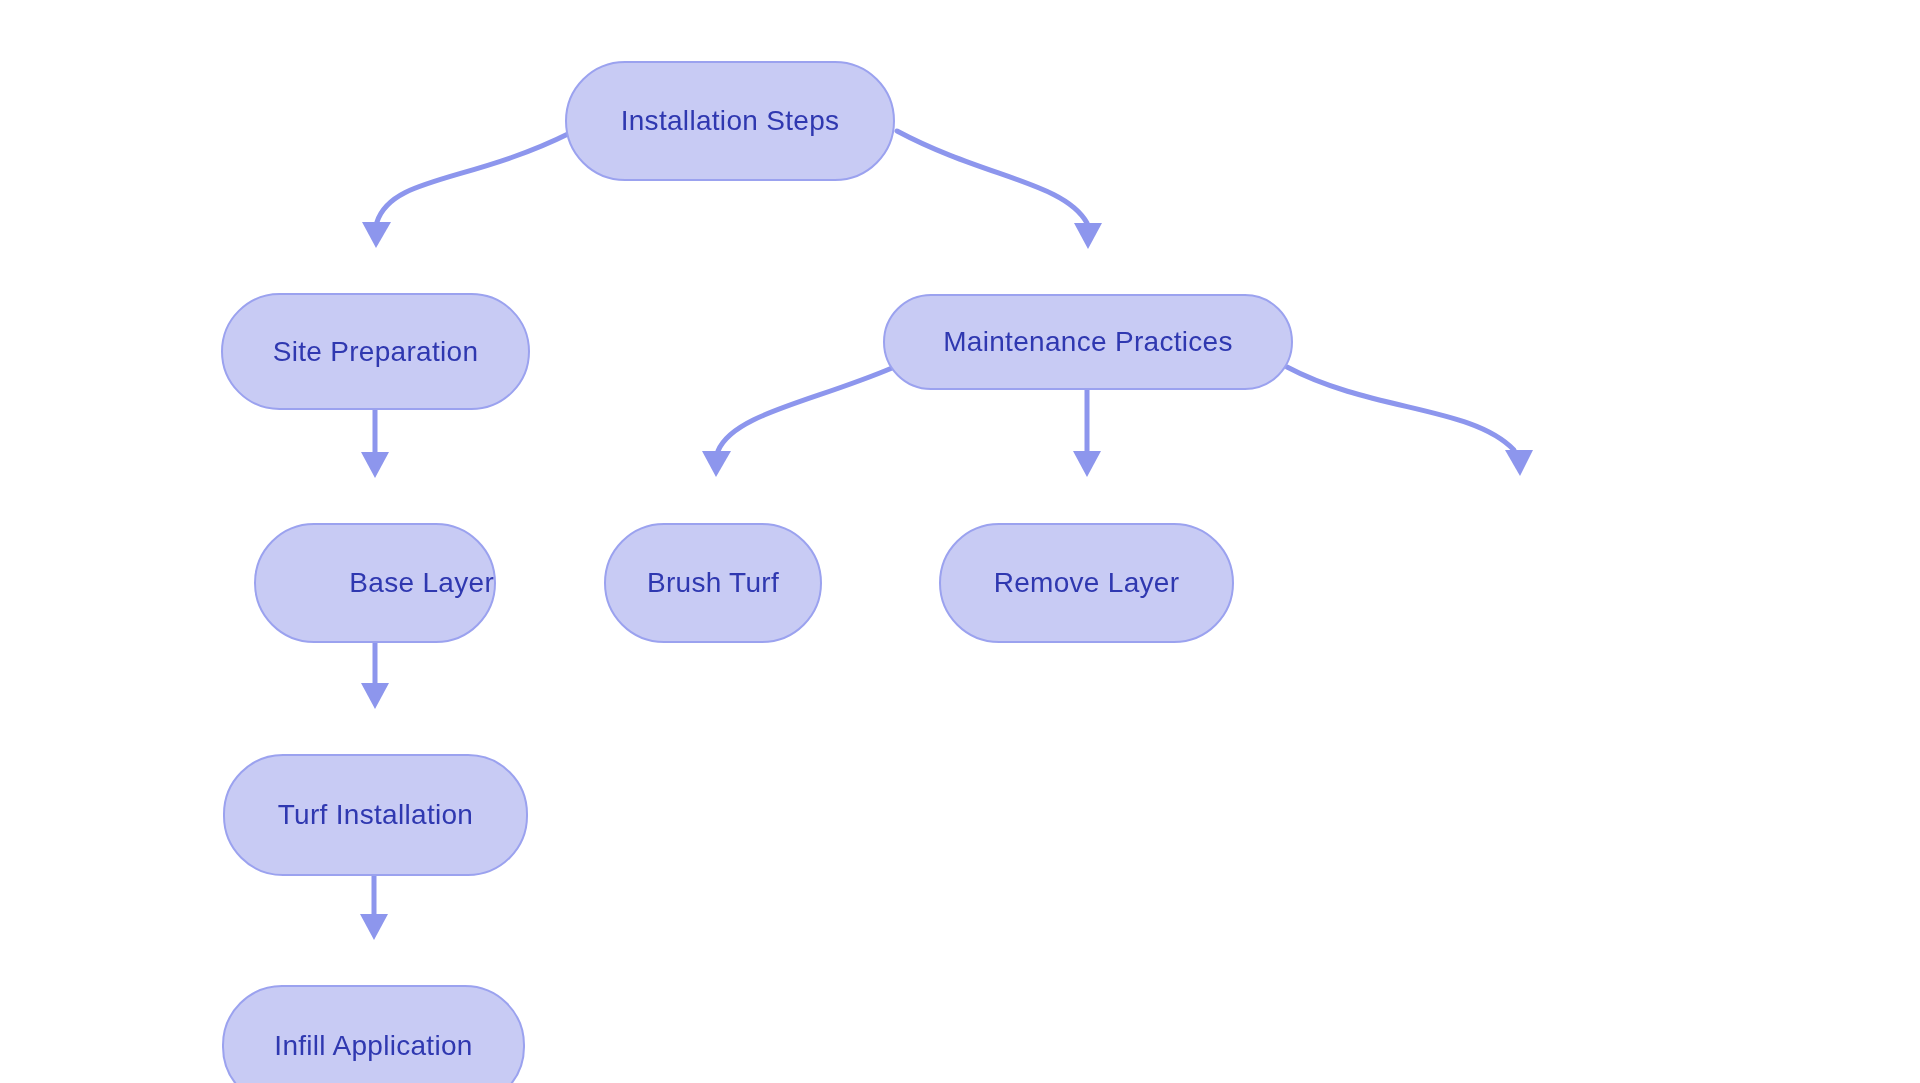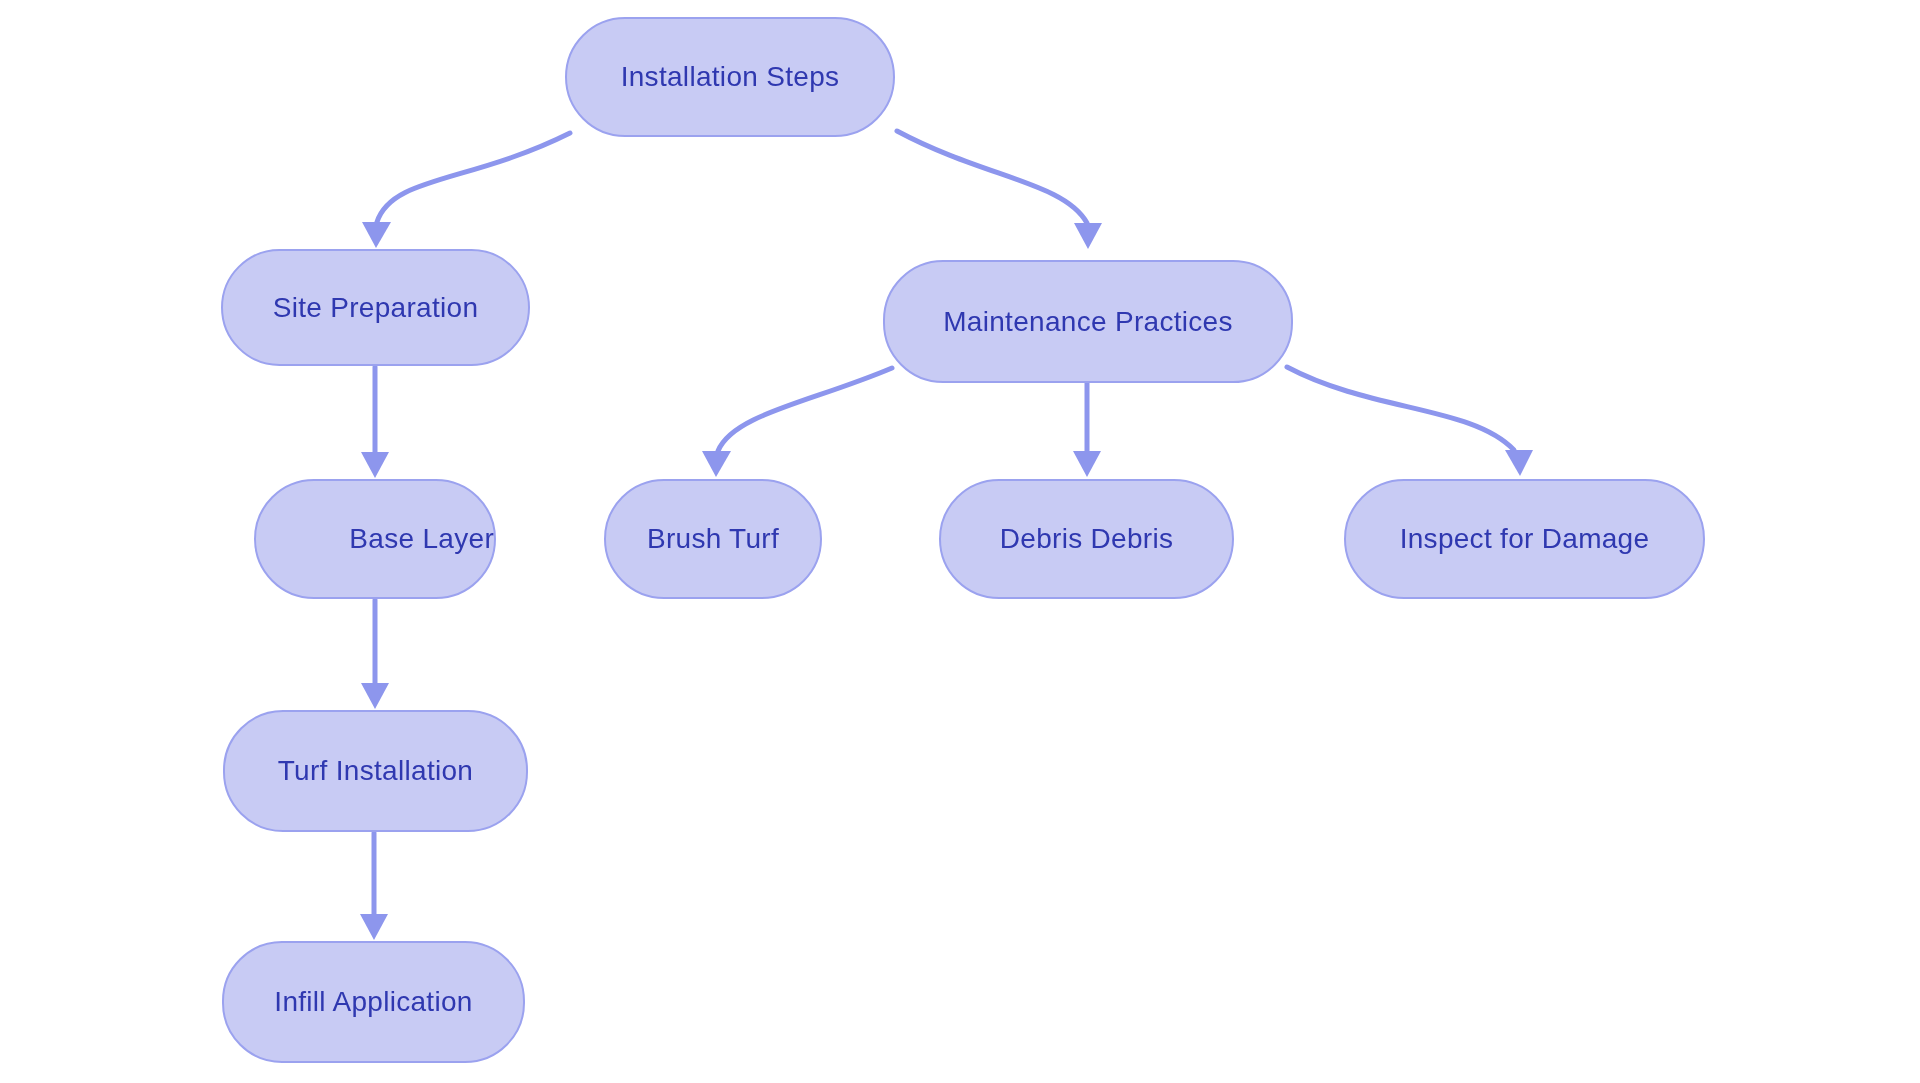--- a/index.html
+++ b/index.html
@@ -31,24 +31,25 @@
     border-radius: 60px;
     color: #2f38b0;
     font-size: 28px;
     font-weight: 500;
     letter-spacing: 0.3px;
     display: flex;
     align-items: center;
     justify-content: center;
     text-align: center;
     white-space: nowrap;
+    margin-top: 44px;
   }
   .n-installation-steps  { left: 565px;  top: 17px;  width: 330px; height: 120px; }
   .n-site-preparation    { left: 221px;  top: 249px; width: 309px; height: 117px; text-align: center; }
-  .n-maintenance-practices { left: 883px; top: 260px; width: 410px; height: 123px; }
+  .n-maintenance-practices { left: 883px; top: 250px; width: 410px; height: 96px; }
   .n-base-layer          { left: 254px;  top: 479px; width: 242px; height: 120px; justify-content: flex-end; }
   .n-brush-turf          { left: 604px;  top: 479px; width: 218px; height: 120px; }
   .n-remove-debris       { left: 939px;  top: 479px; width: 295px; height: 120px; }
   .n-inspect-for-damage  { left: 1344px; top: 479px; width: 361px; height: 120px; }
   .n-turf-installation   { left: 223px;  top: 710px; width: 305px; height: 122px; }
   .n-infill-application  { left: 222px;  top: 941px; width: 303px; height: 122px; }
 </style>
 </head>
 <body>
 
@@ -99,26 +100,23 @@
 
   <div class="node n-base-layer">
     <span>Base Layer</span>
   </div>
 
   <div class="node n-brush-turf">
     <span>Brush Turf</span>
   </div>
 
   <div class="node n-remove-debris">
-    <span>Debris Debris</span>
+    <span>Remove Layer</span>
   </div>
 
-  <div class="node n-inspect-for-damage">
-    <span>Inspect for Damage</span>
-  </div>
 
   <div class="node n-infill-application">
     <span>Infill Application</span>
   </div>
 
   <div class="node n-turf-installation">
     <span>Turf Installation</span>
   </div>
 
 </div>

